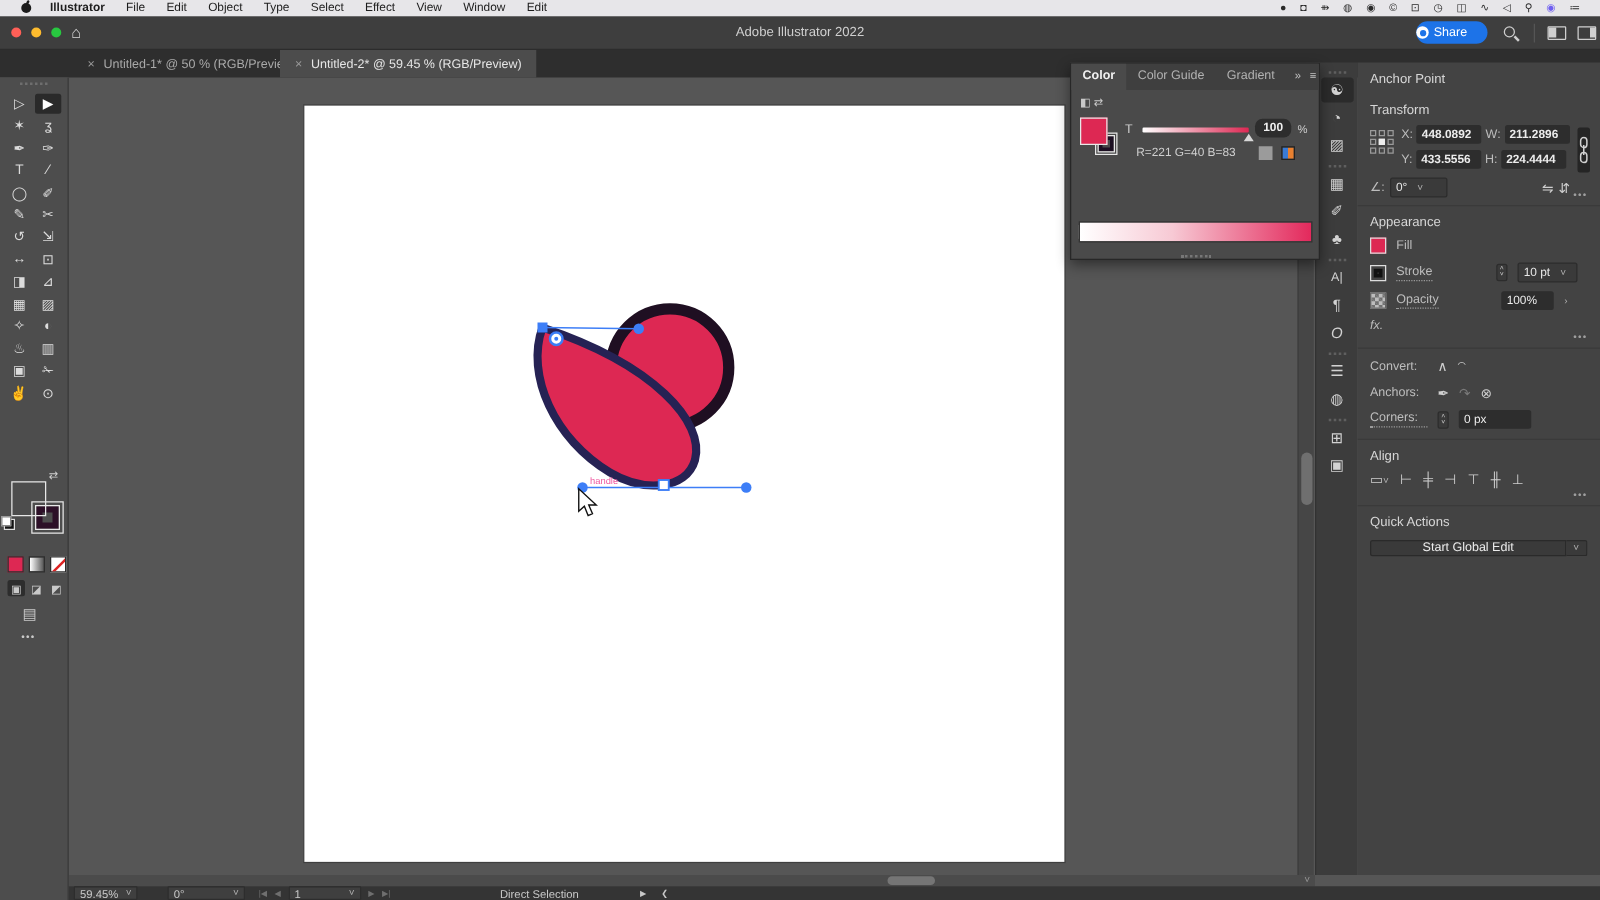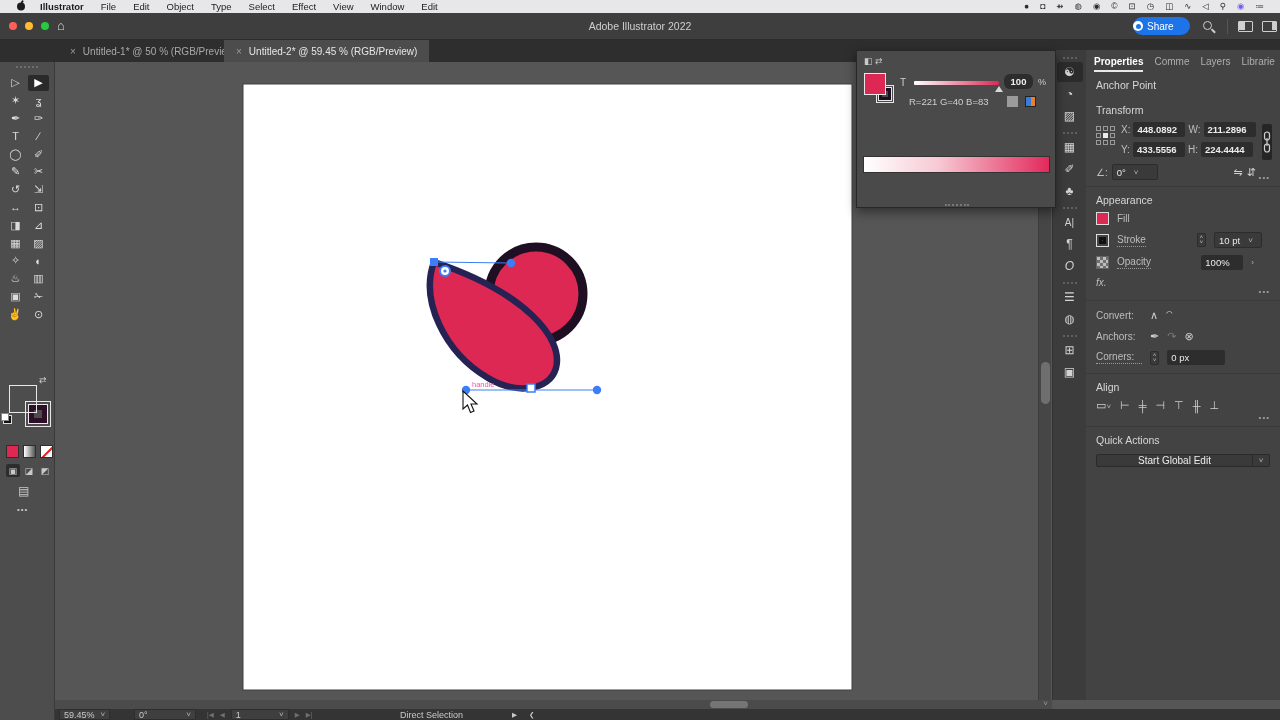--- a/index.html
+++ b/index.html
@@ -327,20 +327,29 @@
 
   <div class="vscroll">
     <div class="vthumb"></div>
   </div>
   <div class="hscroll">
     <div class="hthumb"></div>
     <span class="hs-chev">˅</span>
   </div>
 
   <div class="cpanel">
+    <div class="cp-tabs">
+      <span class="cp-tab active">Color</span>
+      <span class="cp-tab">Color Guide</span>
+      <span class="cp-tab">Gradient</span>
+      <span class="cp-right">
+        <span>»</span>
+        <span>≡</span>
+      </span>
+    </div>
     <div class="cp-body">
       <span class="cp-mini">
         <span>◧</span>
         <span>⇄</span>
       </span>
       <span class="cp-stroke"></span>
       <span class="cp-fill"></span>
       <span class="tint-lbl">T</span>
       <span class="tint-track"></span>
       <span class="tint-thumb"></span>
@@ -375,26 +384,20 @@
     <span class="dock-ic" style="font-style:italic;">O</span>
     <div class="dock-sep"></div>
     <span class="dock-ic">☰</span>
     <span class="dock-ic">◍</span>
     <div class="dock-sep"></div>
     <span class="dock-ic">⊞</span>
     <span class="dock-ic">▣</span>
   </div>
 
   <div class="props">
-    <div class="p-tabs">
-      <span class="p-tab active">Properties</span>
-      <span class="p-tab">Comme</span>
-      <span class="p-tab">Layers</span>
-      <span class="p-tab">Librarie</span>
-    </div>
 
     <div class="p-sec" style="border-bottom:none;padding-bottom:0;">
       <div class="p-h">Anchor Point</div>
     </div>
 
     <div class="p-sec">
       <div class="p-h">Transform</div>
       <div class="t-grid">
         <span class="locator">
           <i></i>

